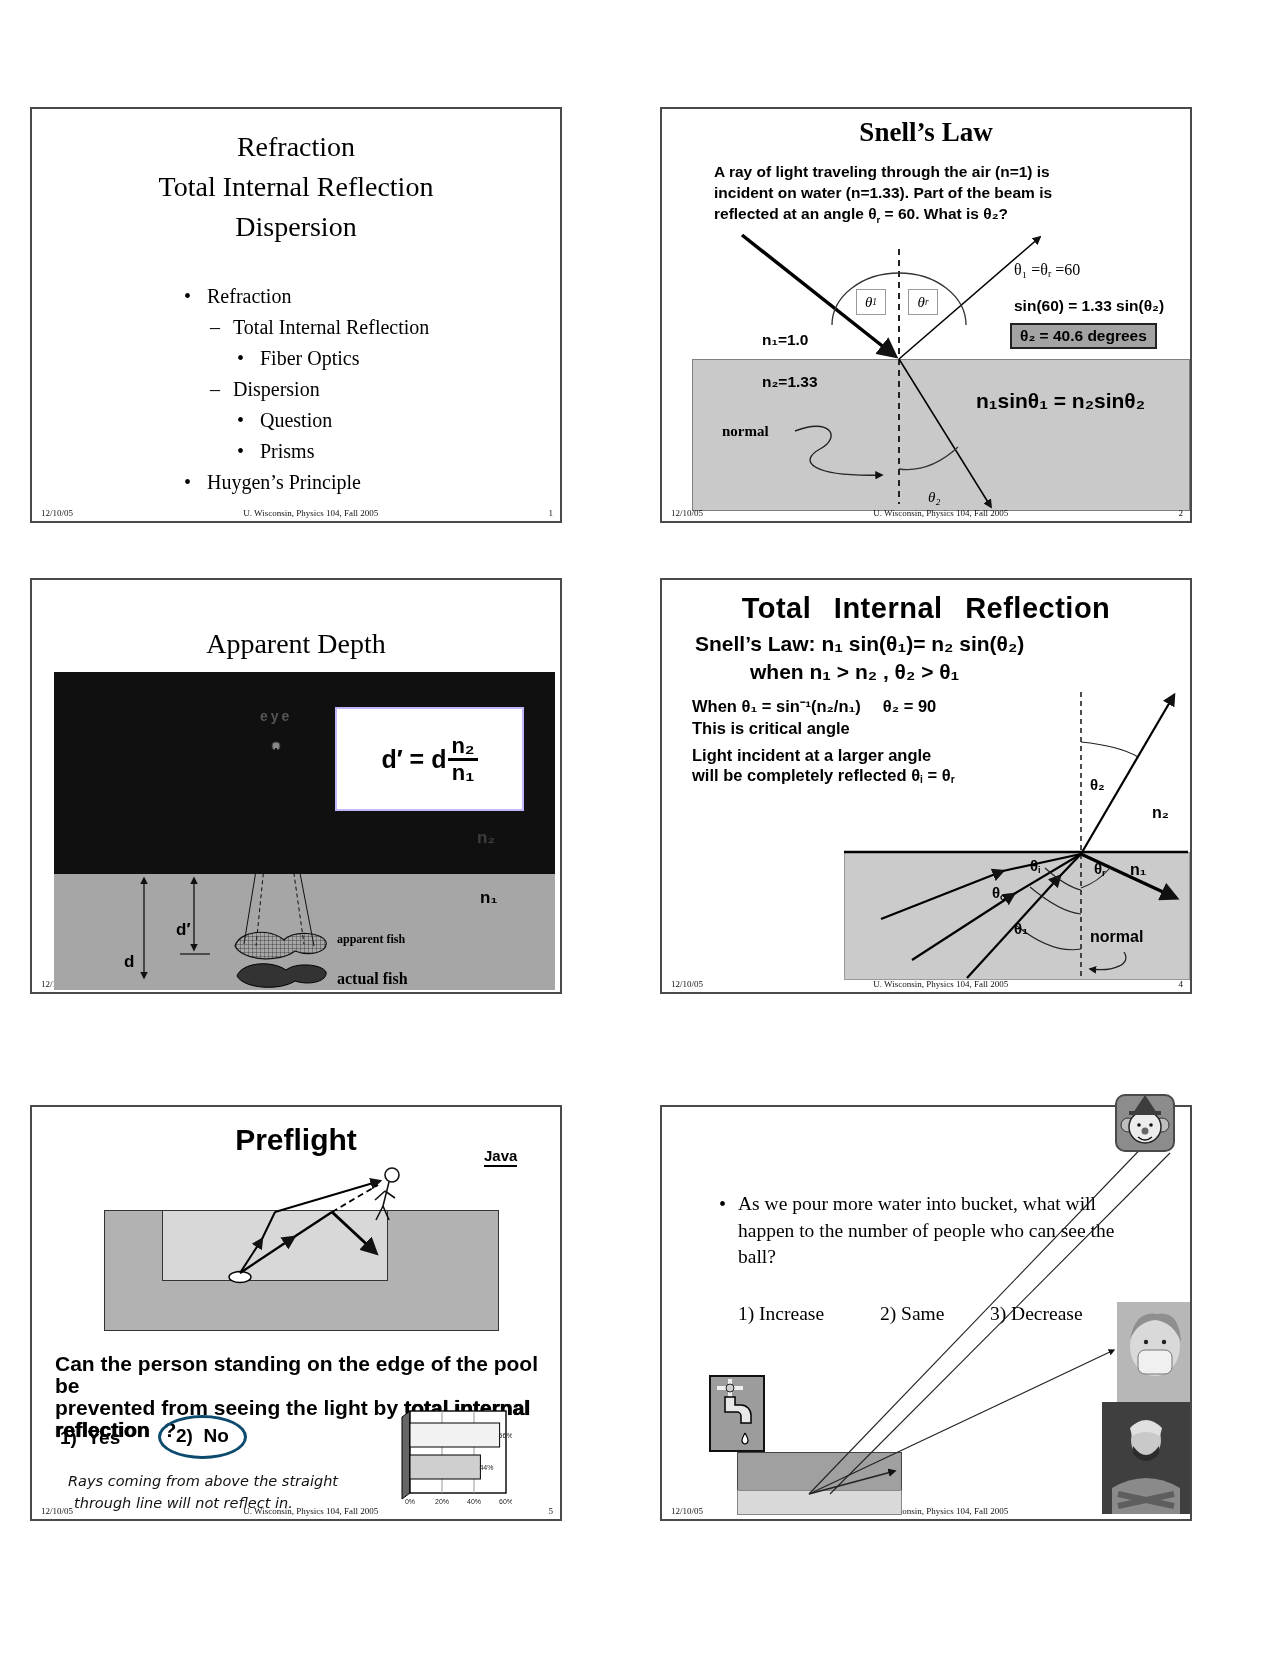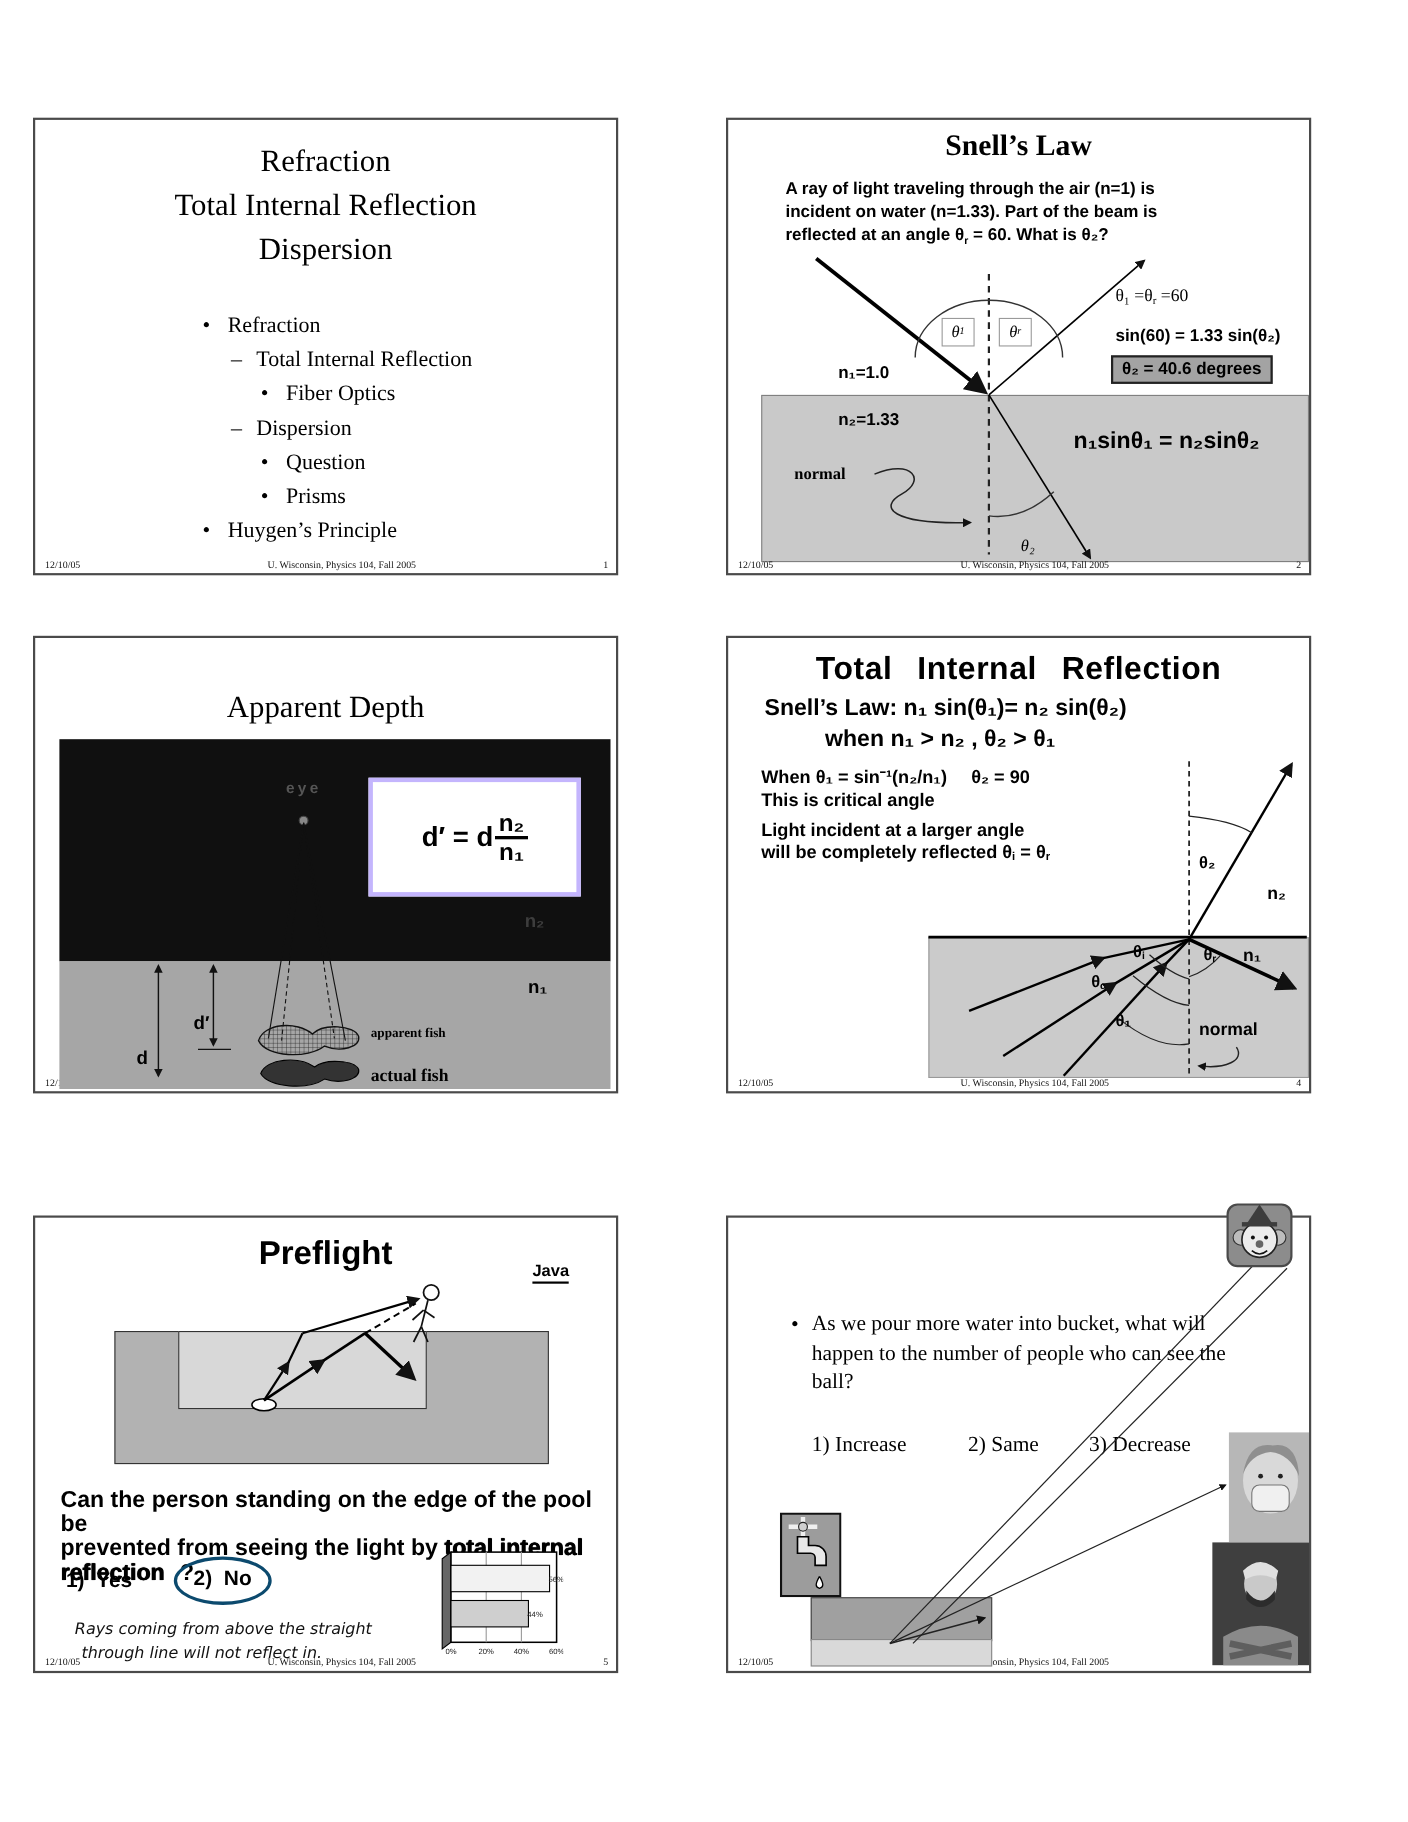--- a/index.html
+++ b/index.html
@@ -133,21 +133,21 @@
     <line x1="244" y1="168" x2="212" y2="364" stroke="#111" stroke-width="1"></line>
     <line x1="244" y1="168" x2="282" y2="366" stroke="#111" stroke-width="1"></line>
     <line x1="244" y1="168" x2="224" y2="366" stroke="#111" stroke-width="1" stroke-dasharray="4 3"></line>
     <line x1="244" y1="168" x2="272" y2="364" stroke="#111" stroke-width="1" stroke-dasharray="4 3"></line>
     <path d="M 203 366 C 208 350 238 348 252 360 C 262 350 290 352 294 362 C 296 372 278 377 263 371 C 248 383 210 381 203 366 Z" fill="url(#hatch)" stroke="#111" stroke-width="1.2"></path>
     <path d="M 205 396 C 210 382 240 380 254 390 C 264 382 290 384 294 392 C 296 401 278 406 263 401 C 248 411 212 409 205 396 Z" fill="#333" stroke="#000" stroke-width="1"></path>
     <line x1="112" y1="298" x2="112" y2="398" stroke="#111" stroke-width="1.3" marker-start="url(#ahr)" marker-end="url(#ah)"></line>
     <line x1="162" y1="298" x2="162" y2="370" stroke="#111" stroke-width="1.3" marker-start="url(#ahr)" marker-end="url(#ah)"></line>
     <line x1="148" y1="374" x2="178" y2="374" stroke="#111" stroke-width="1.2"></line>
   </svg>
-  <div class="abs" style="left:303px;top:127px;width:185px;height:100px;background:#fff;border:4px solid #c4b5fd;display:flex;align-items:center;justify-content:center;z-index:3">
+  <div class="abs" style="left:303px;top:127px;width:185px;height:100px;background:#fff;border:2px solid #c4b5fd;display:flex;align-items:center;justify-content:center;z-index:3">
     <span class="san" style="font-size:25px">d′ = d</span>
     <span class="frac san" style="font-size:22px">
       <span class="num">n₂</span>
       <span>n₁</span>
     </span>
   </div>
   <div class="abs san" style="left:445px;top:248px;font-size:17px;color:#3d3d3d;z-index:3">n₂</div>
   <div class="abs san" style="left:448px;top:308px;font-size:17px;z-index:3">n₁</div>
   <div class="abs san" style="left:92px;top:372px;font-size:17px;z-index:3">d</div>
   <div class="abs san" style="left:144px;top:340px;font-size:17px;z-index:3">d′</div>

